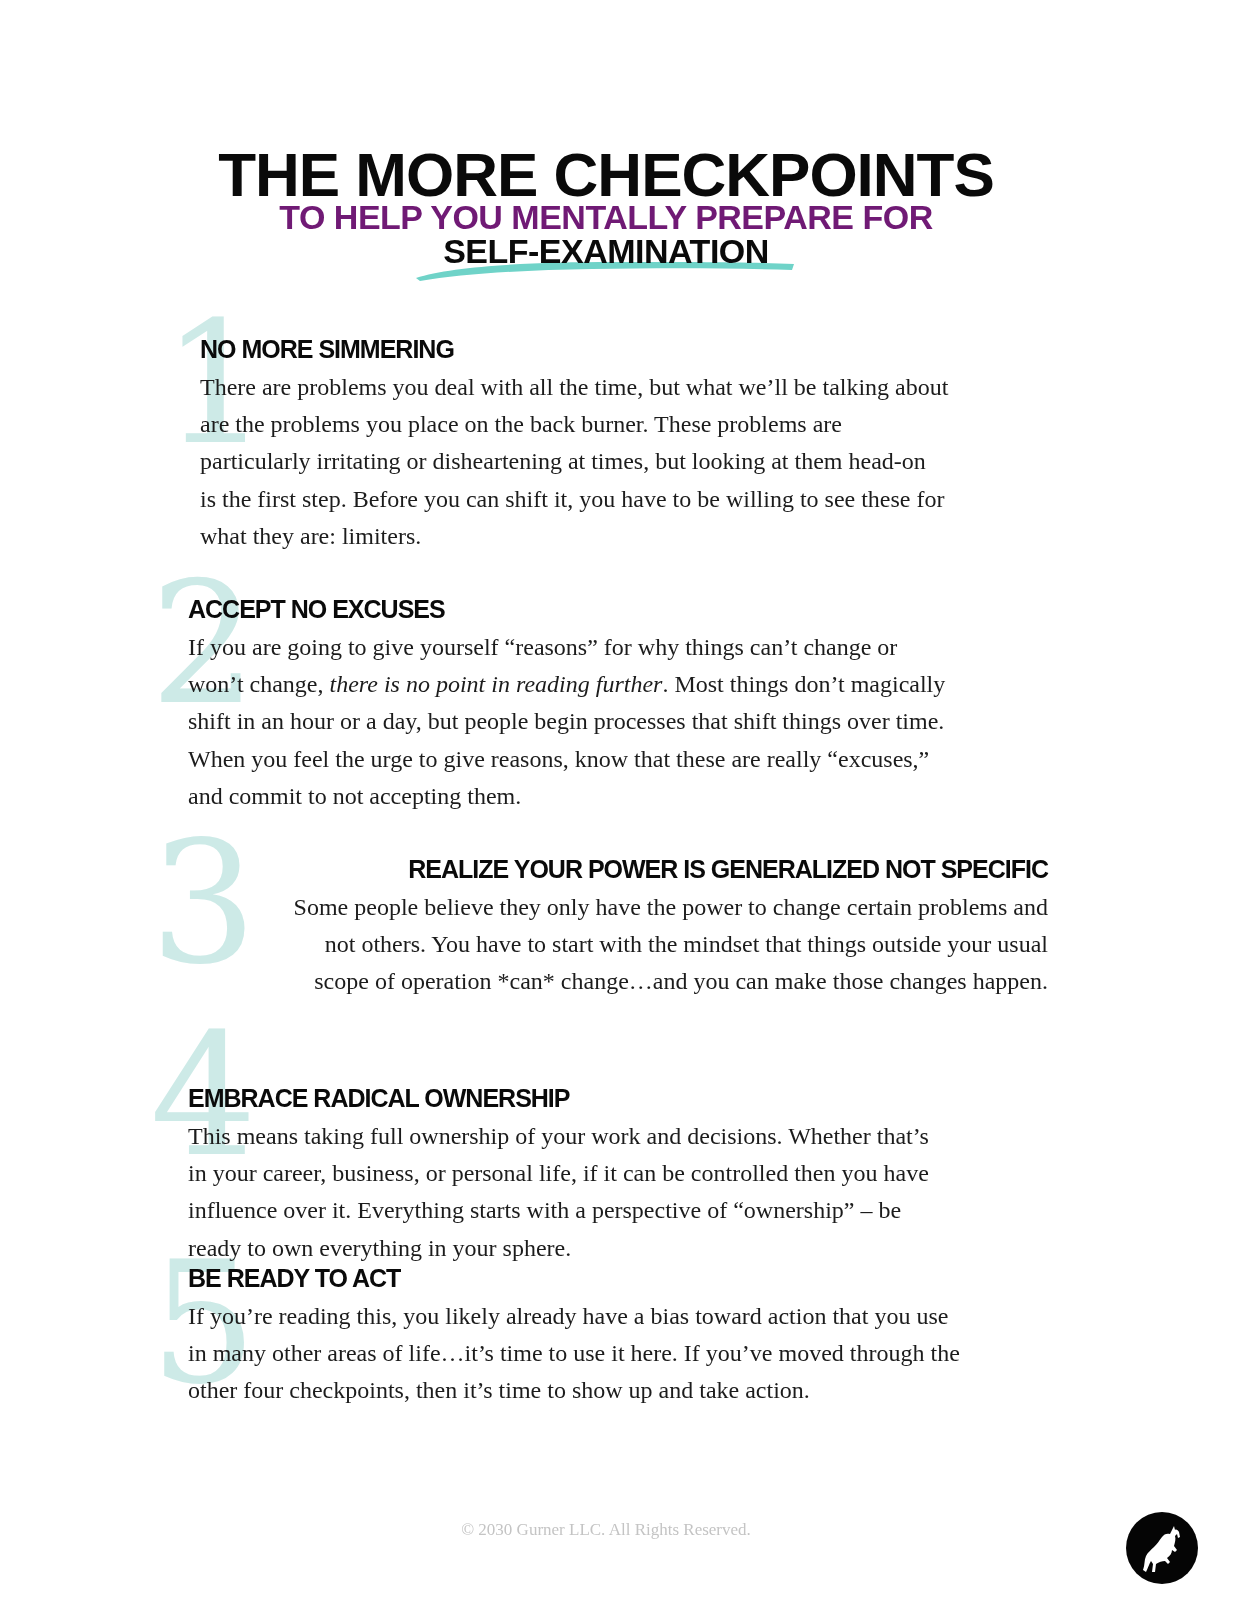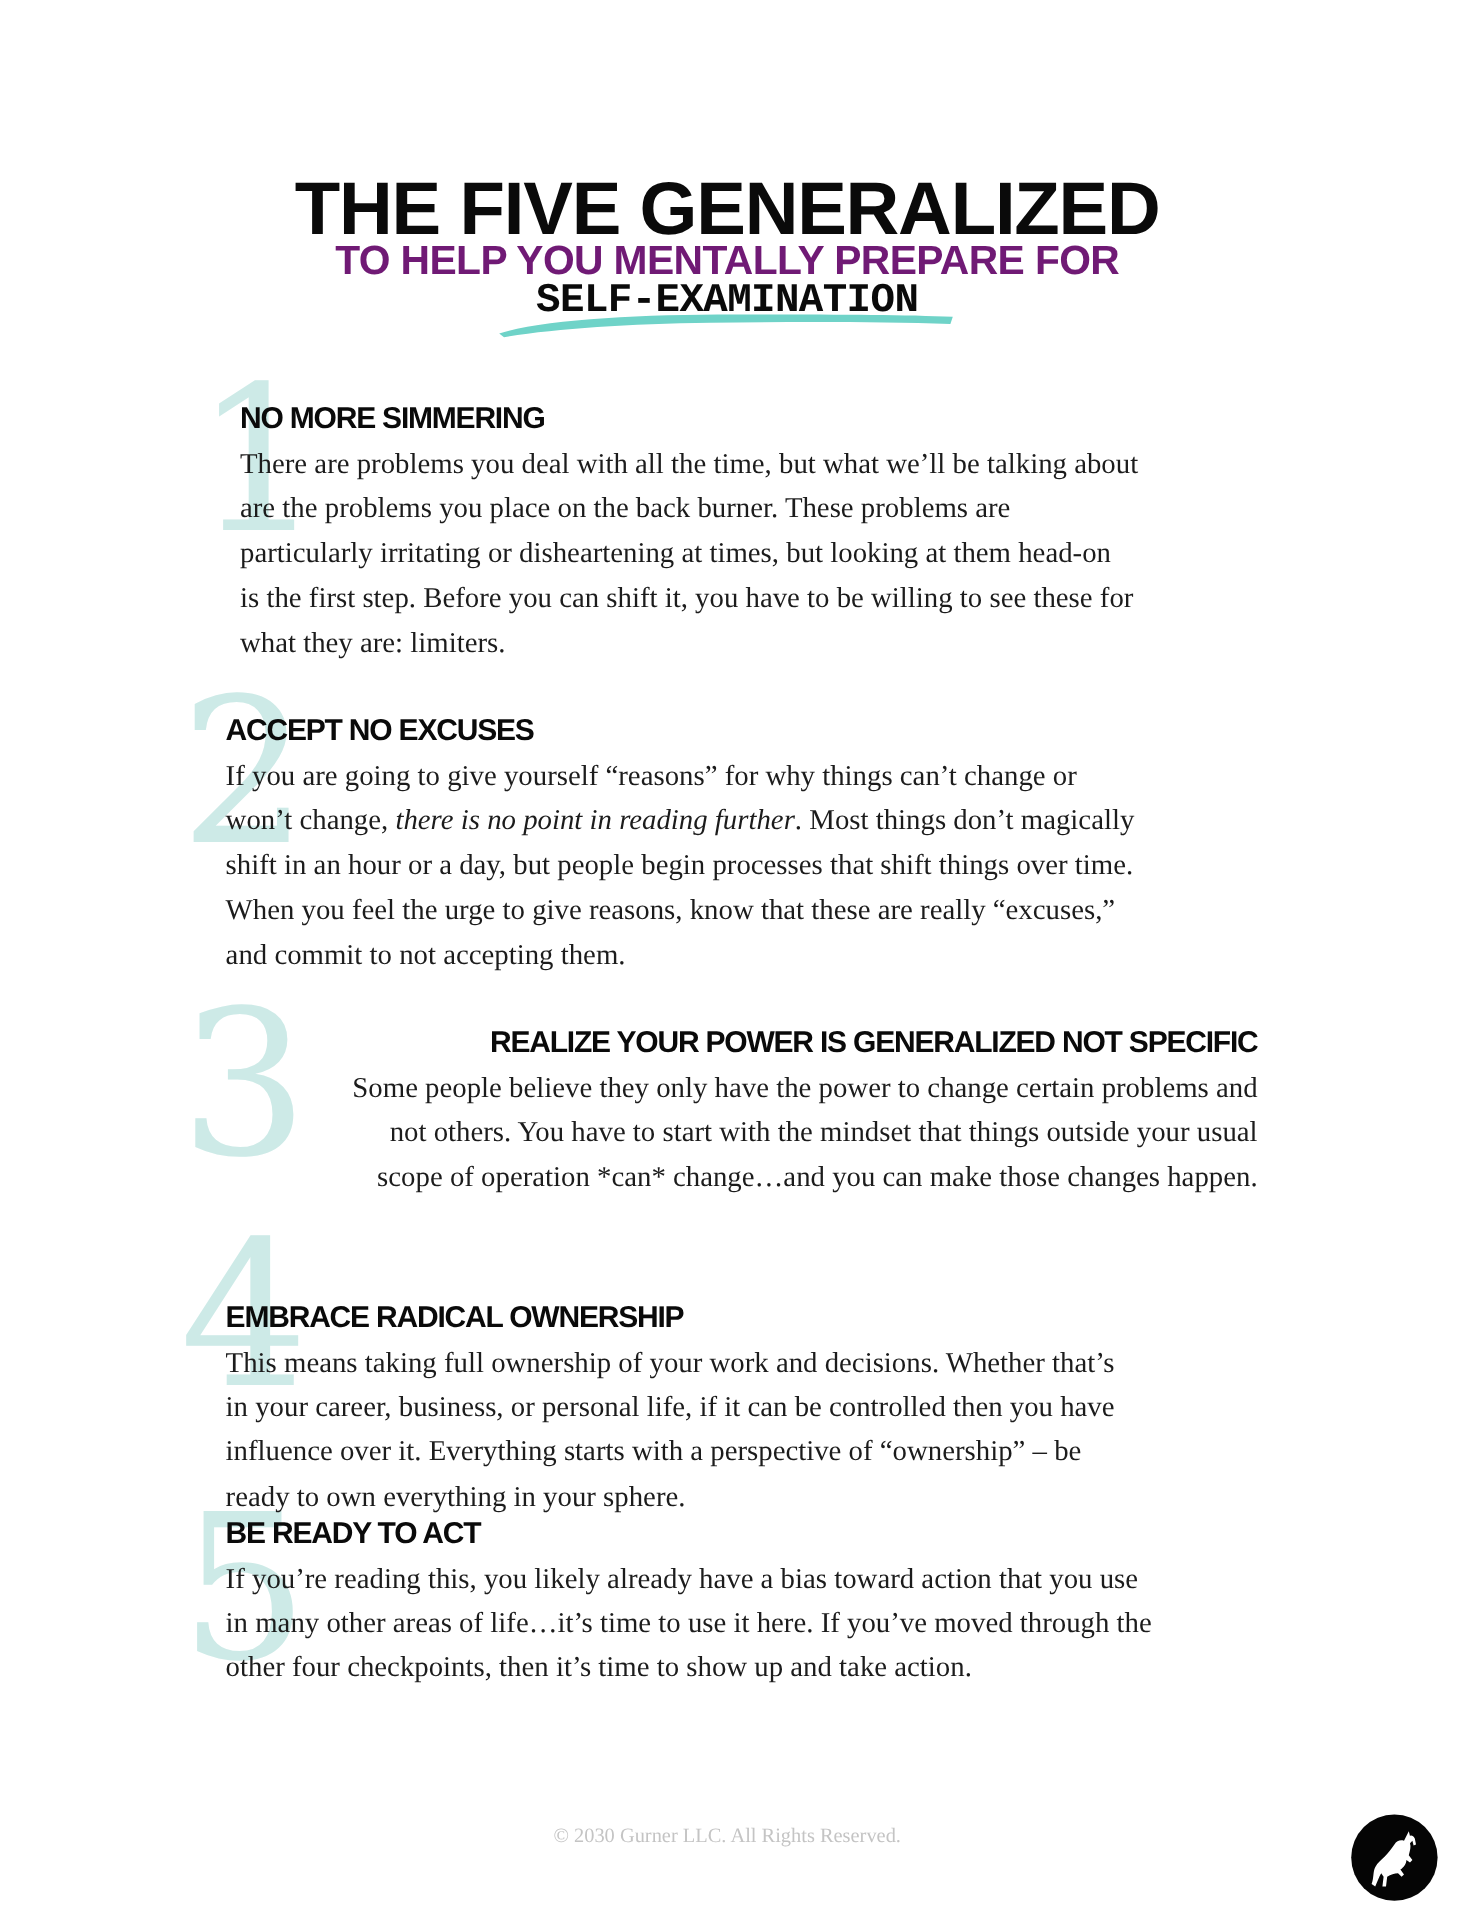--- a/index.html
+++ b/index.html
@@ -12,21 +12,21 @@
       font-family: "Liberation Sans", "DejaVu Sans", sans-serif; font-weight: 700;
       font-size: 62px; line-height: 66px; letter-spacing: -1px; color: #0a0a0a;
     }
     .subtitle {
       position: absolute; left: 0; top: 200px; width: 1212px; text-align: center;
       font-family: "Liberation Sans", "DejaVu Sans", sans-serif; font-weight: 700;
       font-size: 34px; line-height: 34px; letter-spacing: -0.5px; color: #701a75;
     }
     .subtitle2 {
       position: absolute; left: 0; top: 234px; width: 1212px; text-align: center;
-      font-family: Liberation Mono, monospace; font-weight: 700;
+      font-family: Liberation Sans, sans-serif; font-weight: 700;
       font-size: 34px; line-height: 34px; letter-spacing: -0.5px; color: #0a0a0a;
       z-index: 2;
     }
     .brush {
       position: absolute; left: 412px; top: 256px; width: 385px; height: 26px; z-index: 1;
     }
     .section { position: absolute; left: 188px; width: 860px; }
     .numeral {
       position: absolute; font-family: "DejaVu Serif", "Liberation Serif", serif;
       font-size: 168px; line-height: 1; color: #cdeae7; z-index: 0; font-weight: 400;
@@ -48,21 +48,21 @@
     }
     .logo {
       position: absolute; left: 1126px; top: 1512px; width: 72px; height: 72px;
       border-radius: 50%; background: #050505; overflow: hidden;
     }
   </style>
 </head>
 <body>
 
 <div>
-  <div class="title">THE FIVE GENERALIZED</div>
+  <div class="title">THE MORE CHECKPOINTS</div>
   <div class="subtitle">TO HELP YOU MENTALLY PREPARE FOR</div>
   <svg class="brush" viewBox="0 0 385 26" preserveAspectRatio="none">
     <path d="M4 22 C 40 10, 120 6, 200 6 C 280 6, 340 6, 382 8 L 380 14 C 320 12, 250 12, 180 13 C 110 14, 50 18, 8 25 Z" fill="#6fd3c8"></path>
   </svg>
   <div class="subtitle2">SELF-EXAMINATION</div>
 </div>
 
 <div class="numeral" style="left:162px; top:300px;">1</div>
 <div class="section" style="top:334px;margin-left:12px;">
   <h2 class="heading">NO MORE SIMMERING</h2>

